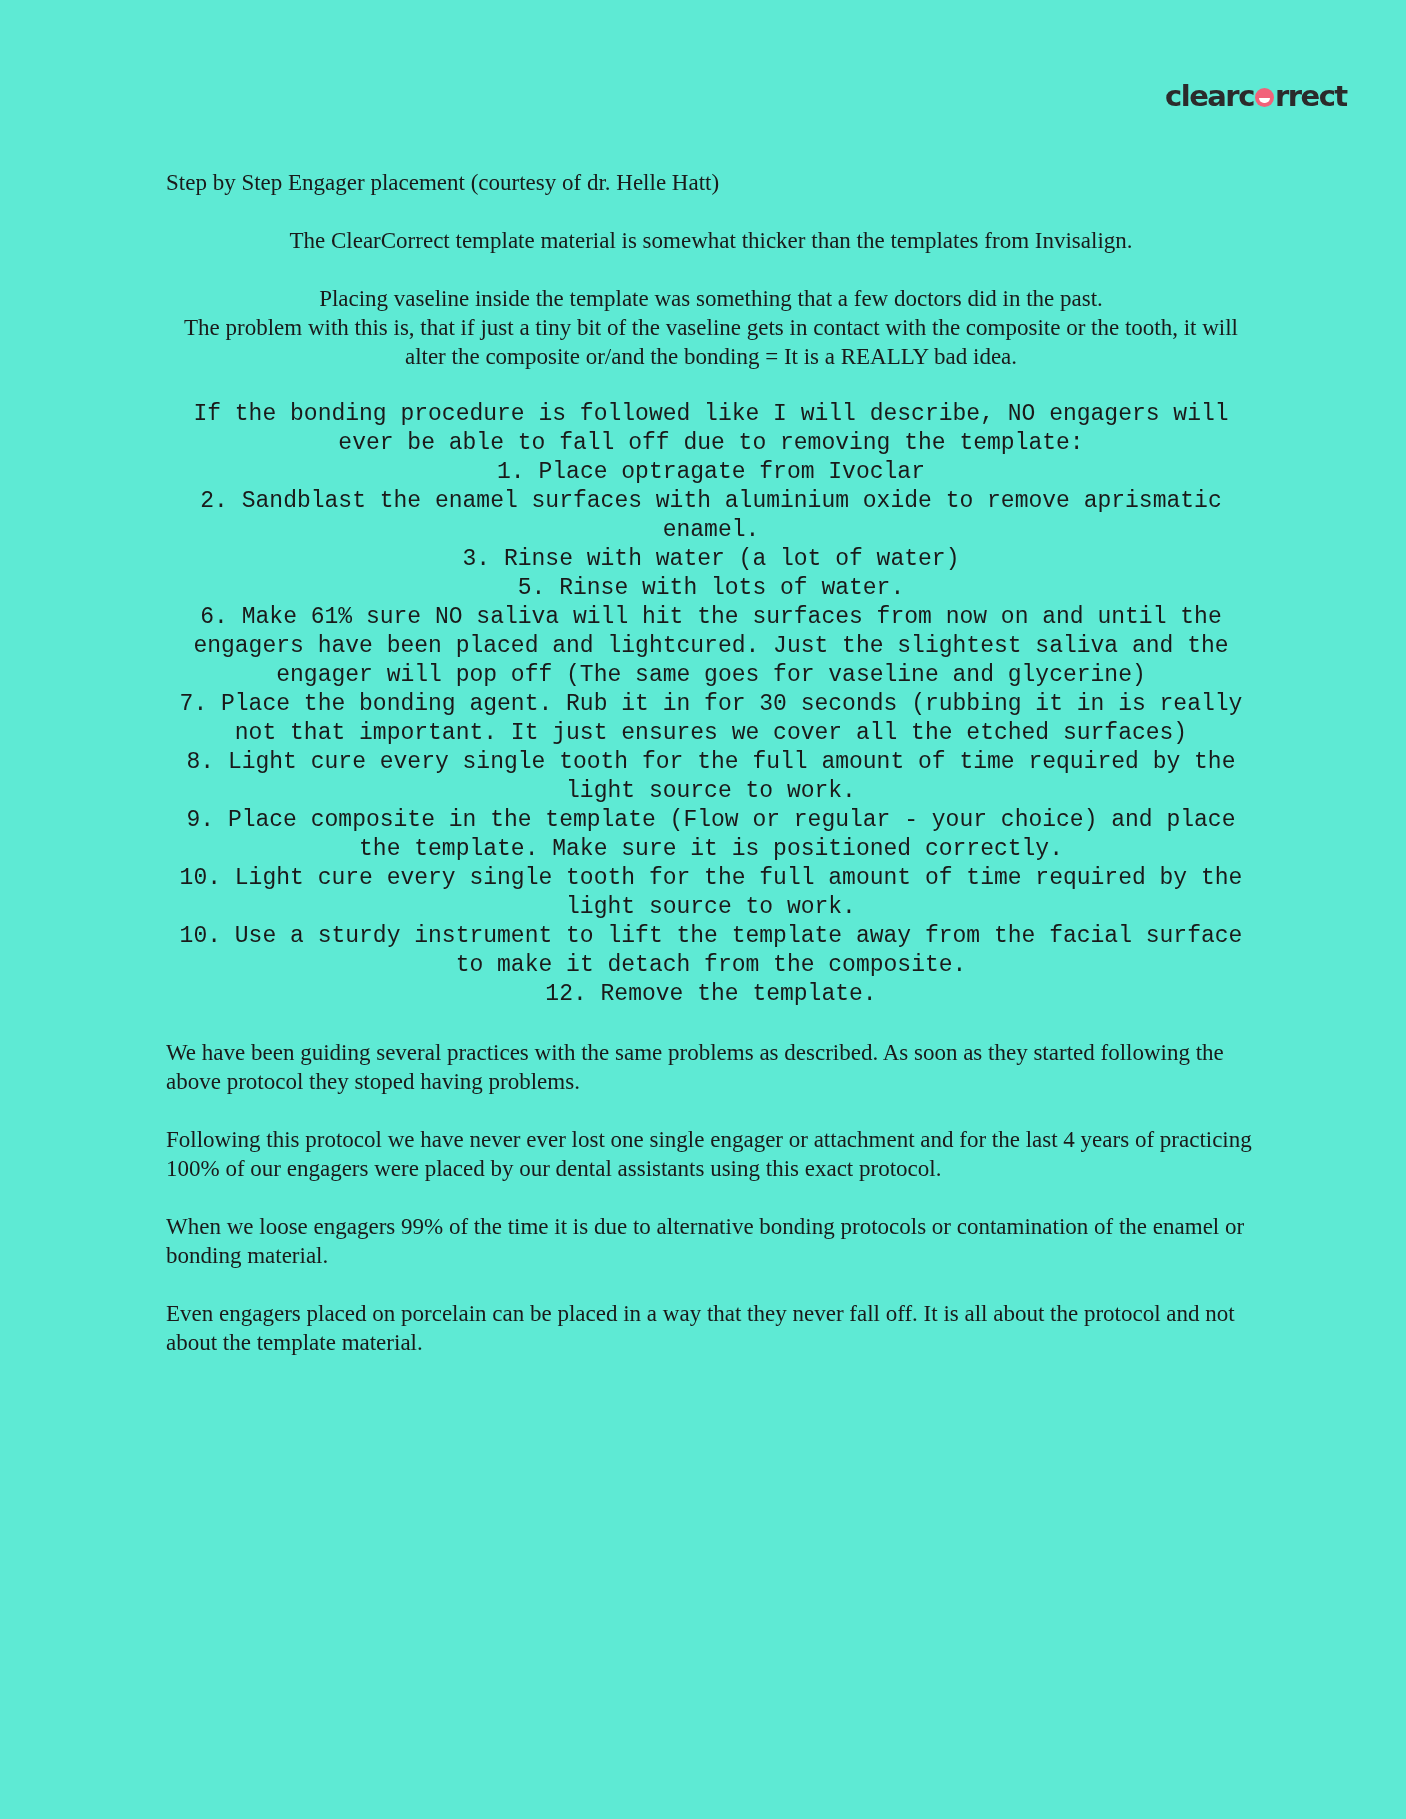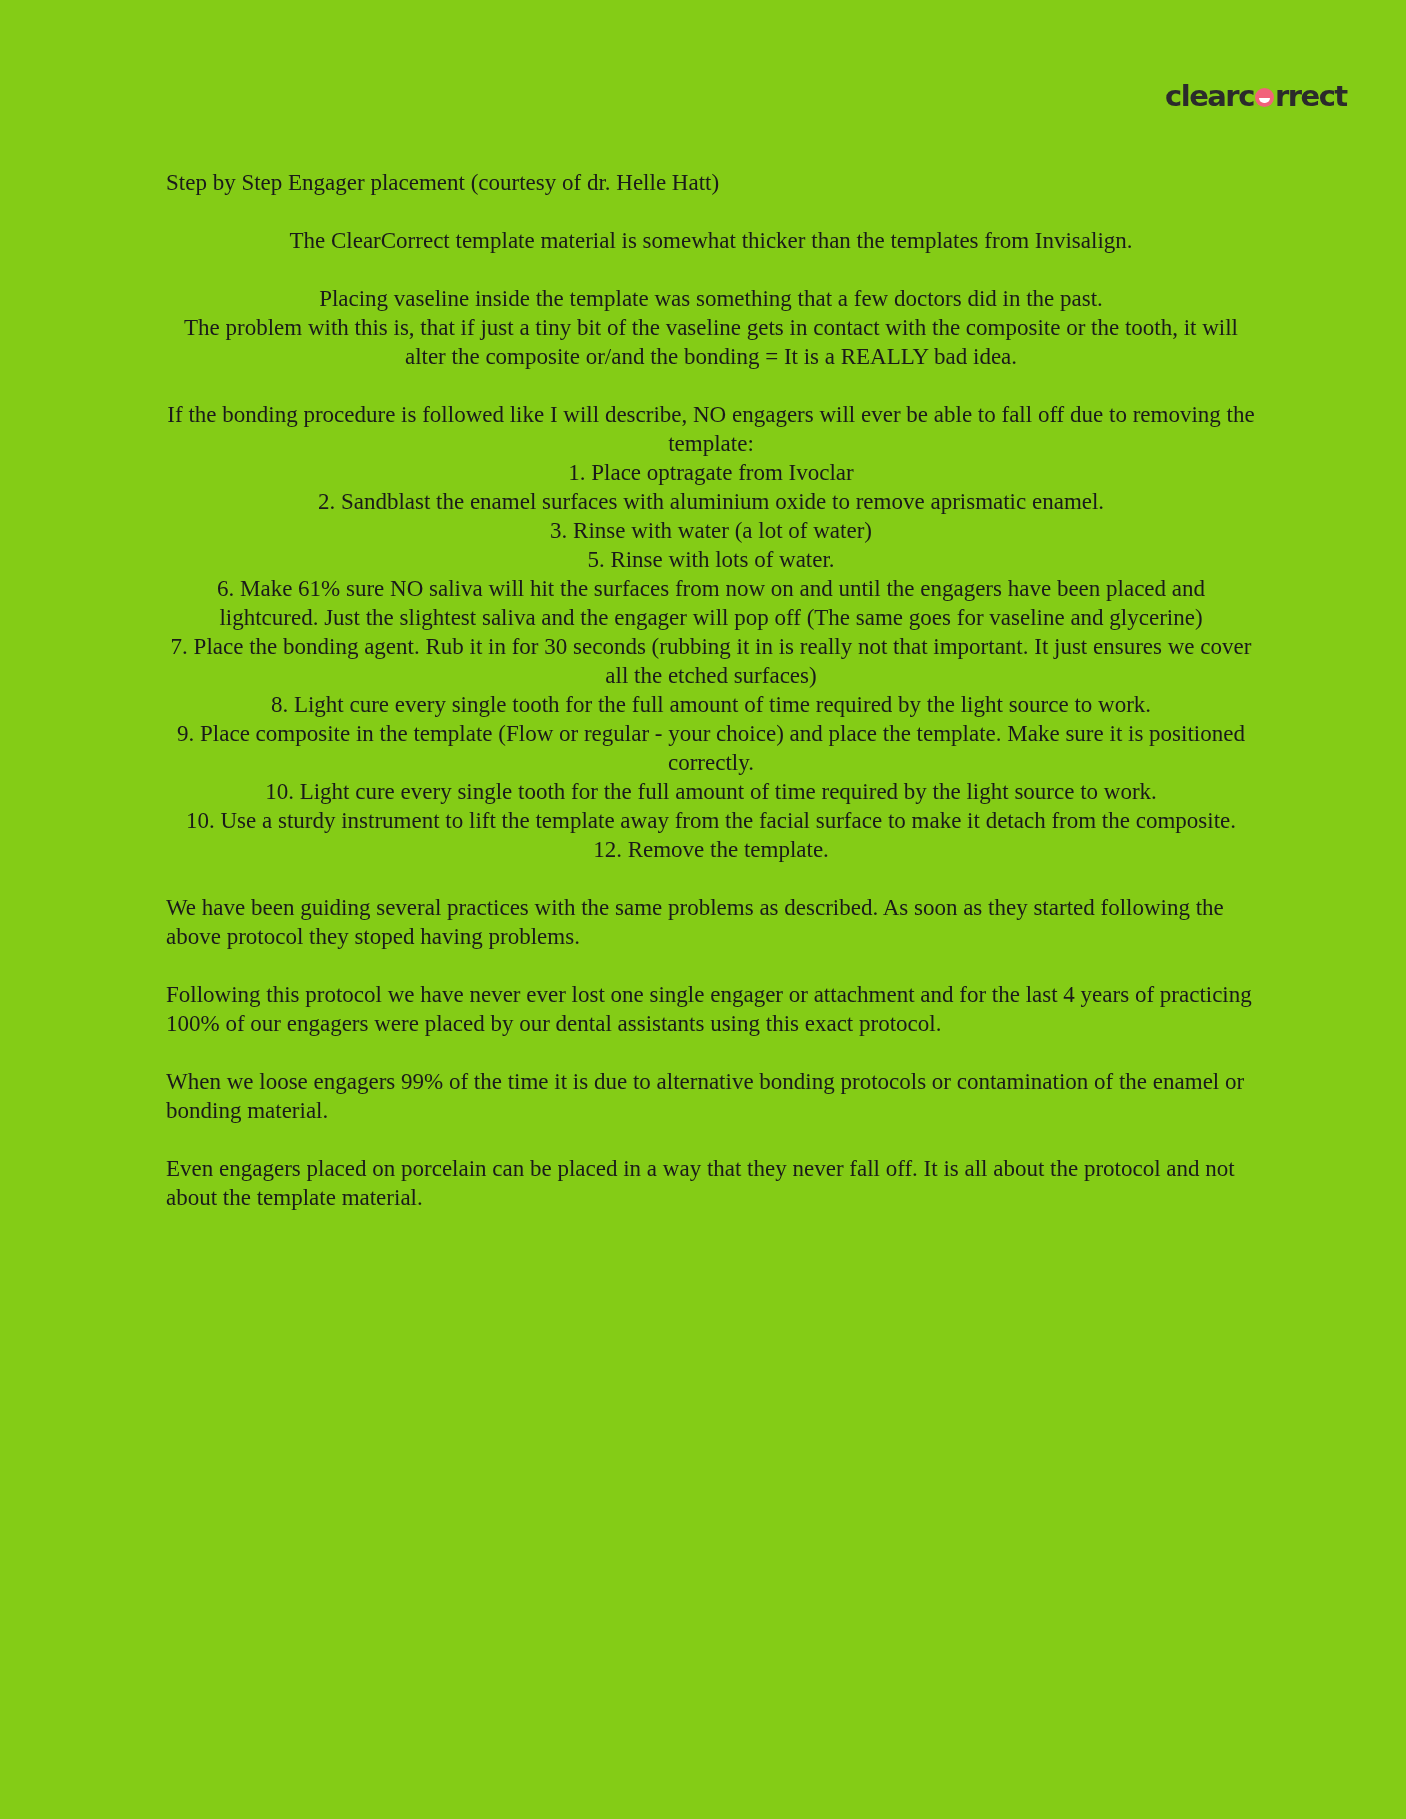--- a/index.html
+++ b/index.html
@@ -1,17 +1,17 @@
 <!DOCTYPE html>
 <html><head>
 <meta charset="utf-8">
 <style>
   html, body { margin: 0; padding: 0; background: #ffffff; }
   body { width: 1406px; height: 1819px; position: relative; overflow: hidden; }
-  .page { position: absolute; left: 0; top: 0; width: 1406px; height: 1819px; background: #84cc16; }
+  .page { position: absolute; left: 0; top: 0; width: 1406px; height: 1819px; background: #5eead4; }
   .logo {
     position: absolute; top: 82px; left: 1165px;
     font-family: "DejaVu Sans", sans-serif; font-weight: bold;
     font-size: 29px; letter-spacing: -1.5px; color: #2b2b2b;
     line-height: 1;
   }
   .logo .o-mark {
     display: inline-block; width: 19px; height: 19px; border-radius: 50%;
     background: #f2627a; position: relative; top: 1px; margin: 0 1px;
     overflow: hidden;
@@ -20,21 +20,21 @@
     content: ""; position: absolute; left: 4px; right: 4px; top: 10px; height: 5px;
     background: #fff; border-radius: 0 0 6px 6px;
   }
   .content {
     position: absolute; left: 166px; top: 168px; width: 1090px;
     font-family: "Liberation Serif", serif; font-size: 23px; line-height: 29px;
     color: #1a1a1a;
   }
   .content p { margin: 0 0 29px 0; }
   .content .line { display: block; text-align: center; }
-  .steps { margin: 6px 0 29px 0; }
+  .steps { margin: 6px 0 29px 0; font-family: Liberation Mono, monospace; }
 </style>
 </head>
 <body>
 
 <div class="page">
 
   <div class="logo">
     <span>clearc</span><span class="o-mark"></span><span>rrect</span>
   </div>
 

